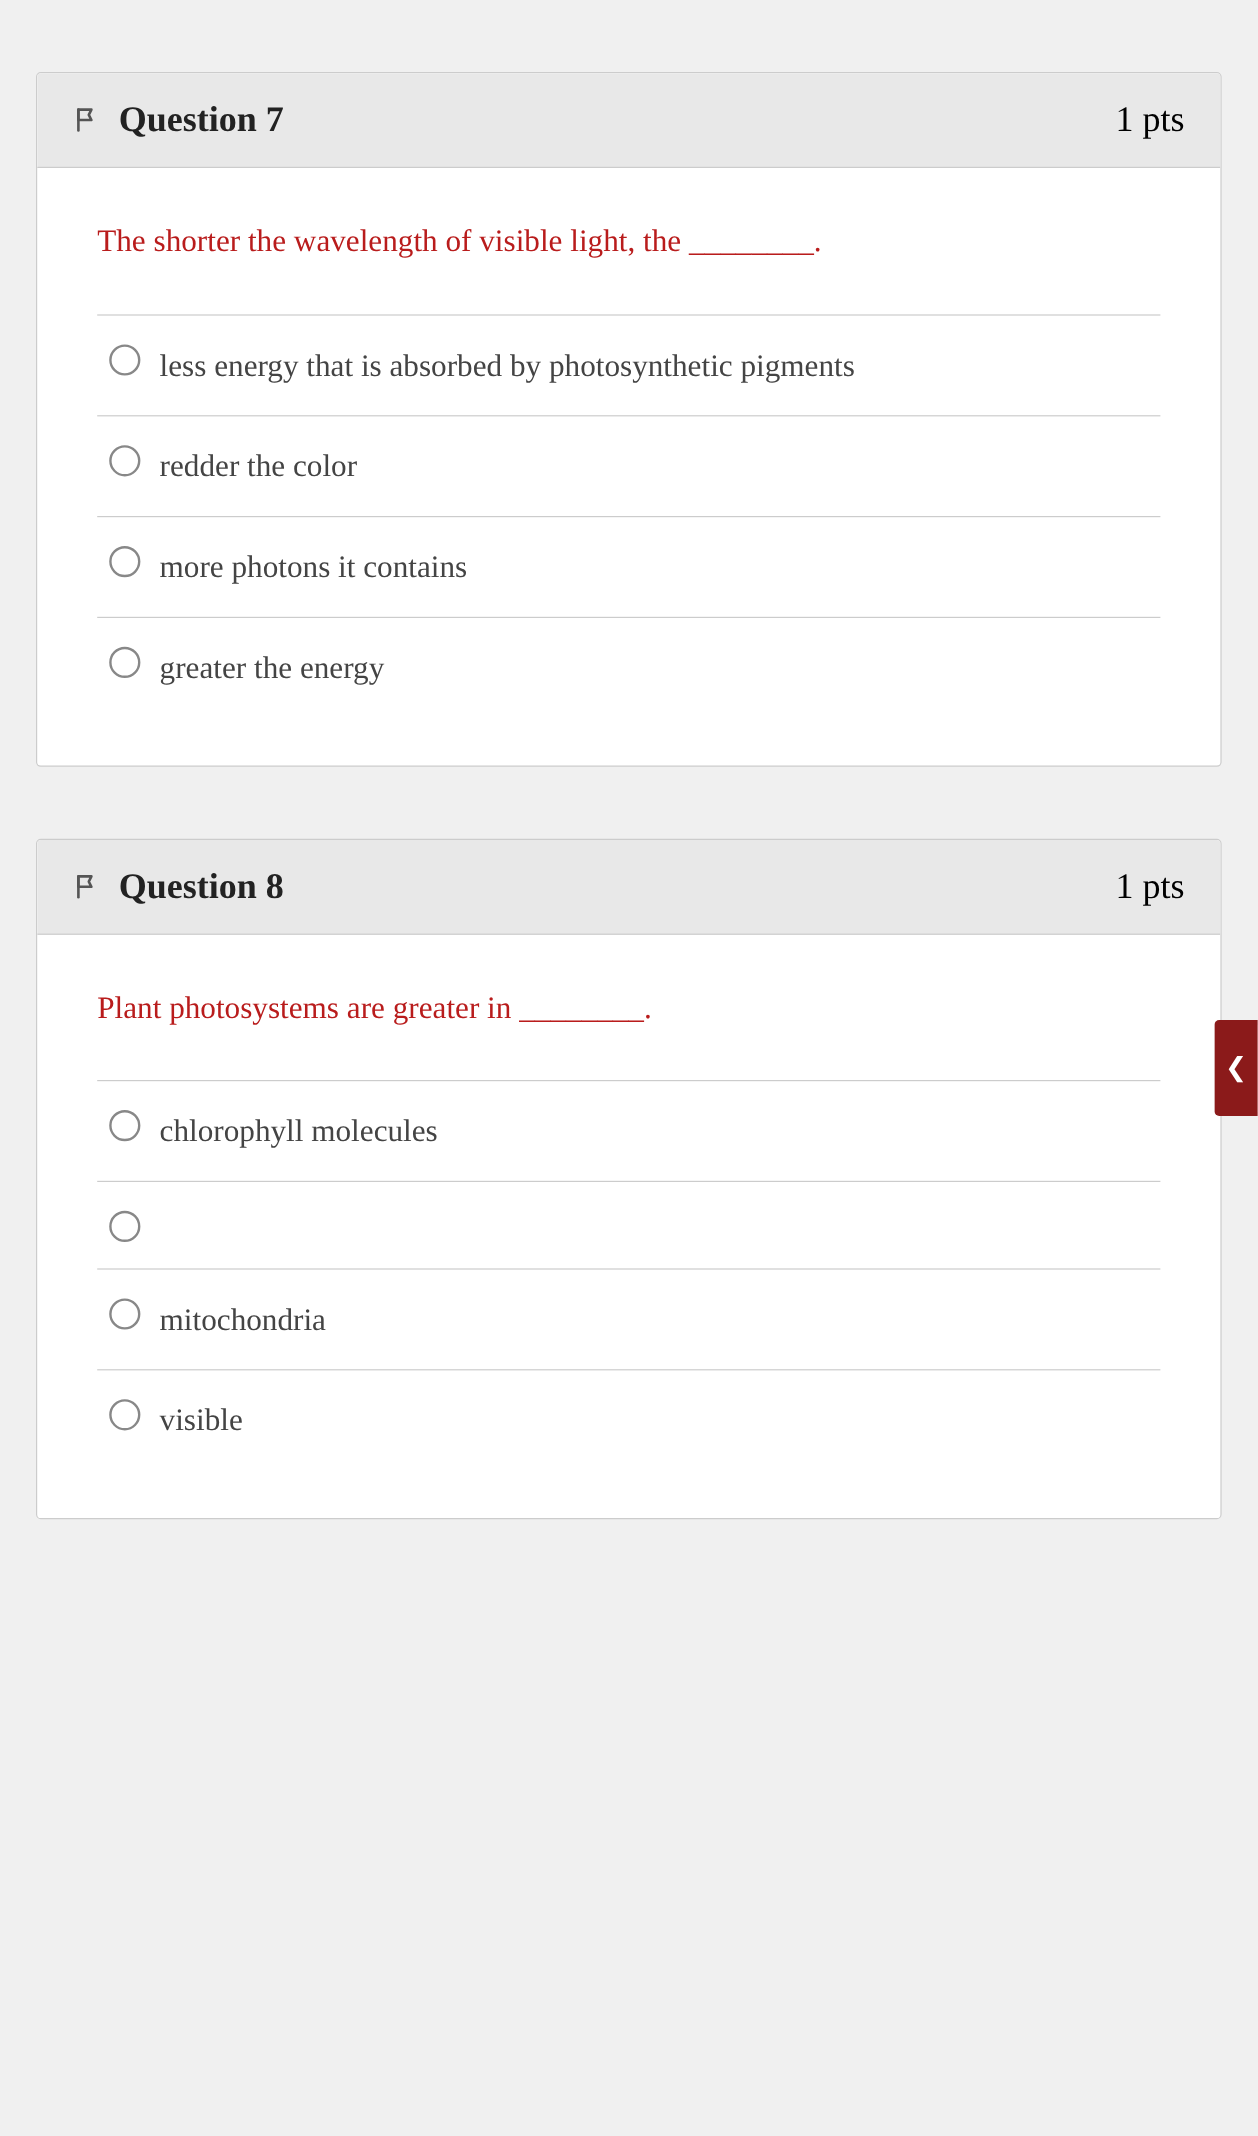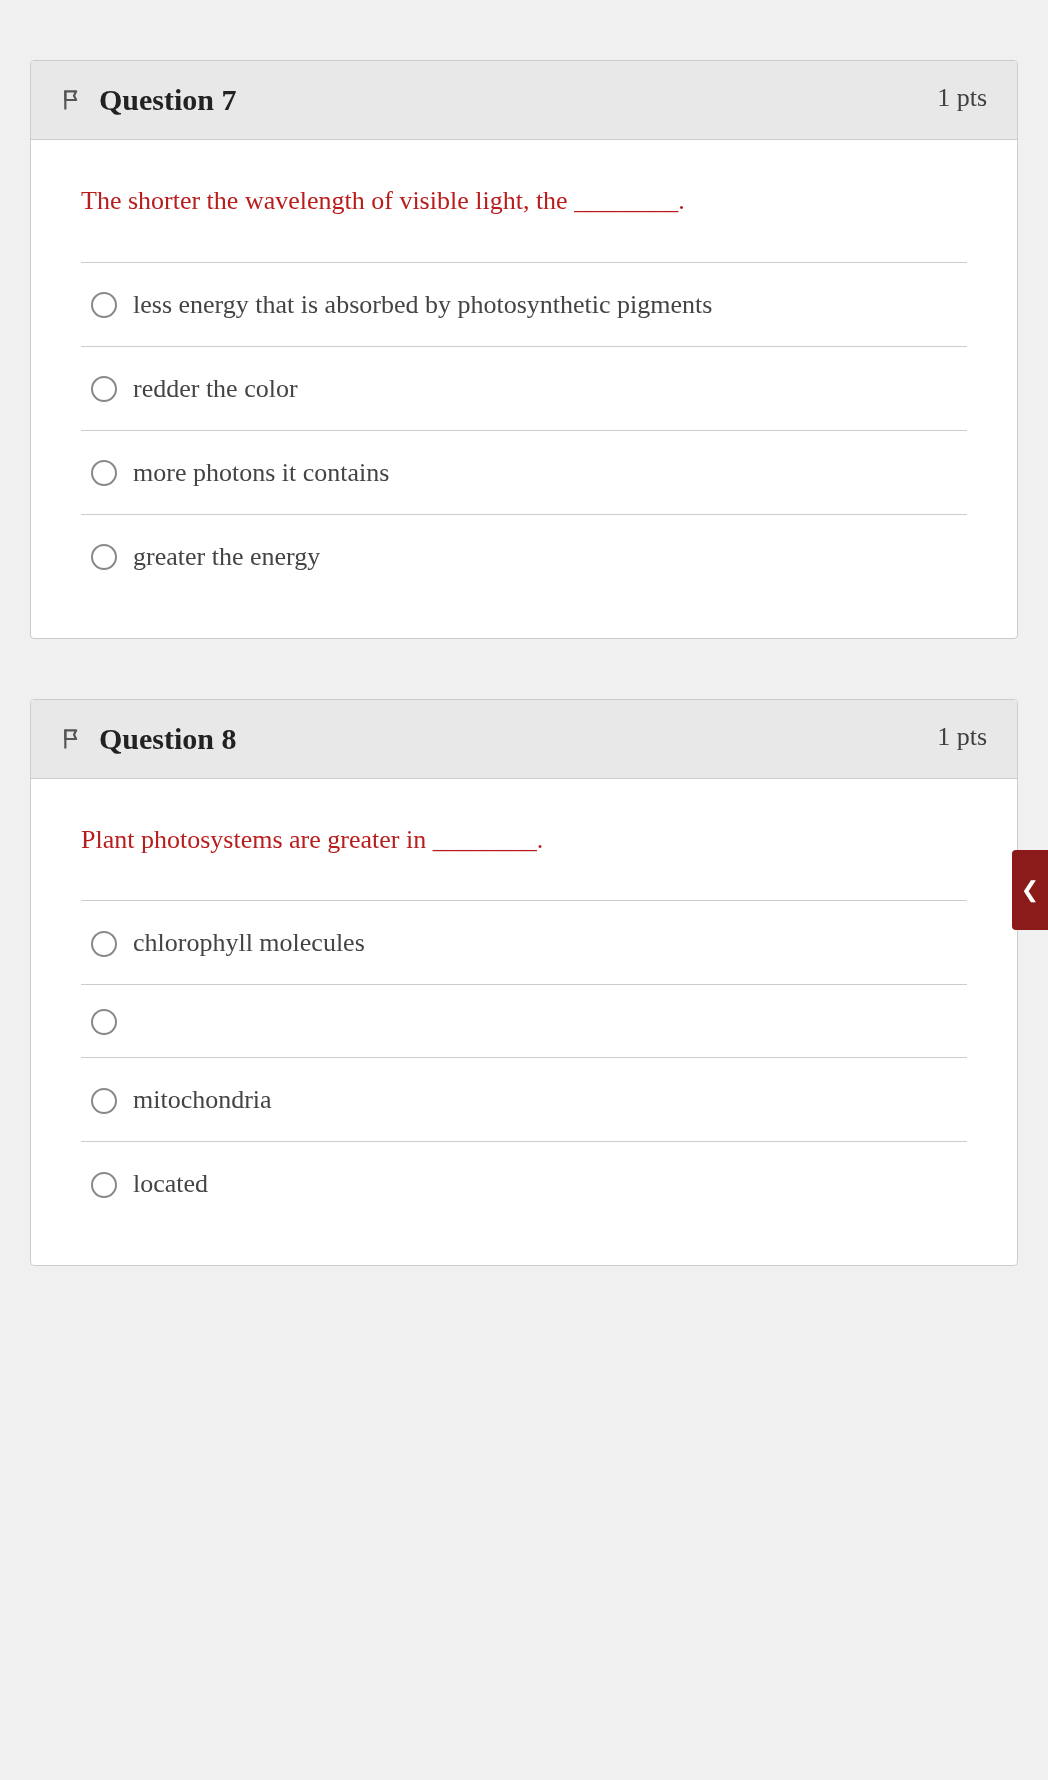--- a/index.html
+++ b/index.html
@@ -22,21 +22,21 @@
       border-radius: 4px;
       margin-bottom: 60px;
       overflow: hidden;
     }
 
     .question-header {
       background-color: #e8e8e8;
       border-bottom: 1px solid #cccccc;
       padding: 22px 30px;
       display: flex;
-      align-items: flex-start;
+      align-items: flex-end;
       justify-content: space-between;
     }
 
     .question-title-group {
       display: flex;
       align-items: center;
       gap: 12px;
     }
 
     .question-icon {
@@ -53,22 +53,22 @@
     }
 
     .question-title {
       font-size: 30px;
       font-weight: bold;
       color: #222222;
       font-family: Georgia, serif;
     }
 
     .question-pts {
-      font-size: 26px;
-      color: #404040;
+      font-size: 30px;
+      color: #000000;
       font-family: Georgia, serif;
     }
 
     .question-body {
       padding: 40px 50px;
     }
 
     .question-text {
       font-size: 26px;
       color: #b91c1c;
@@ -77,21 +77,21 @@
       font-family: Georgia, serif;
     }
 
     .options-list {
       list-style: none;
       border-top: 1px solid #cccccc;
     }
 
     .option-item {
       display: flex;
-      align-items: center;
+      align-items: flex-start;
       gap: 16px;
       padding: 22px 10px;
       border-bottom: 1px solid #cccccc;
       cursor: pointer;
     }
 
     .option-item:last-child {
       border-bottom: none;
     }
 
@@ -192,21 +192,21 @@
           </li>
           <li class="option-item">
             <span class="radio-circle"></span>
           </li>
           <li class="option-item">
             <span class="radio-circle"></span>
             <span class="option-label">mitochondria</span>
           </li>
           <li class="option-item">
             <span class="radio-circle"></span>
-            <span class="option-label">located</span>
+            <span class="option-label">visible</span>
           </li>
         </ul>
       </div>
     </div>
   </div>
 
 <div class="side-tab">
   <span>❮</span>
 </div>
 

